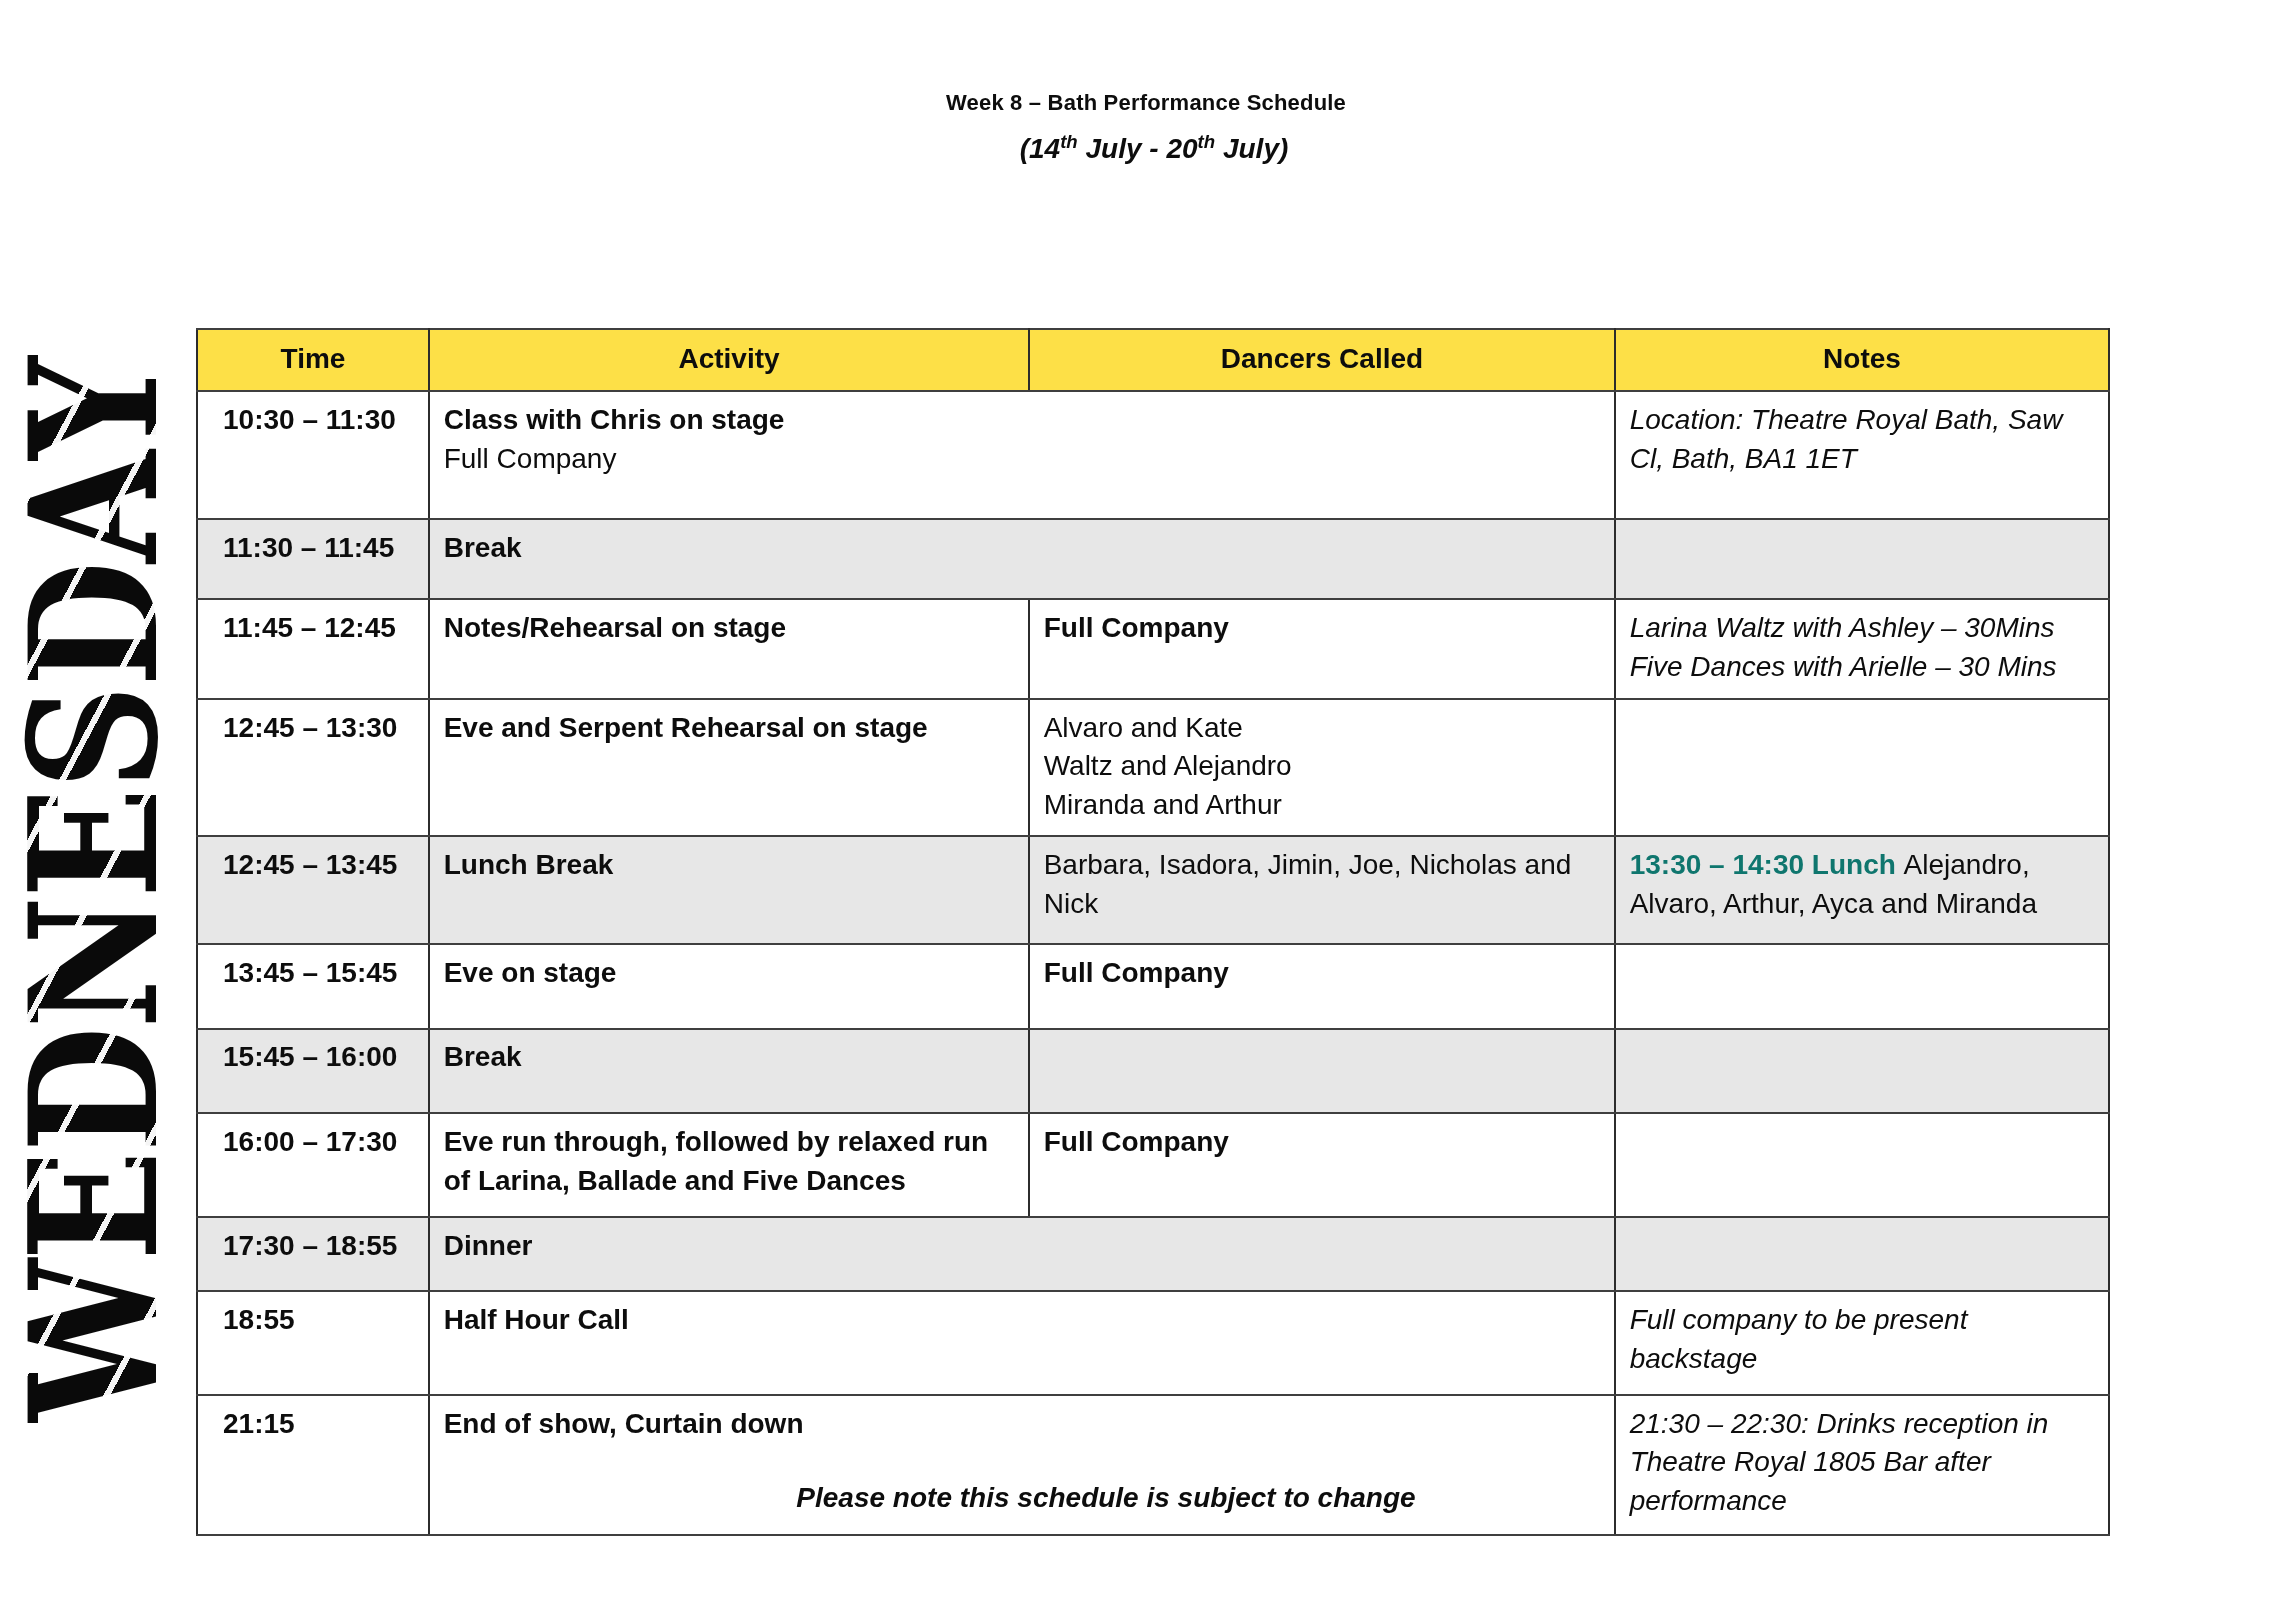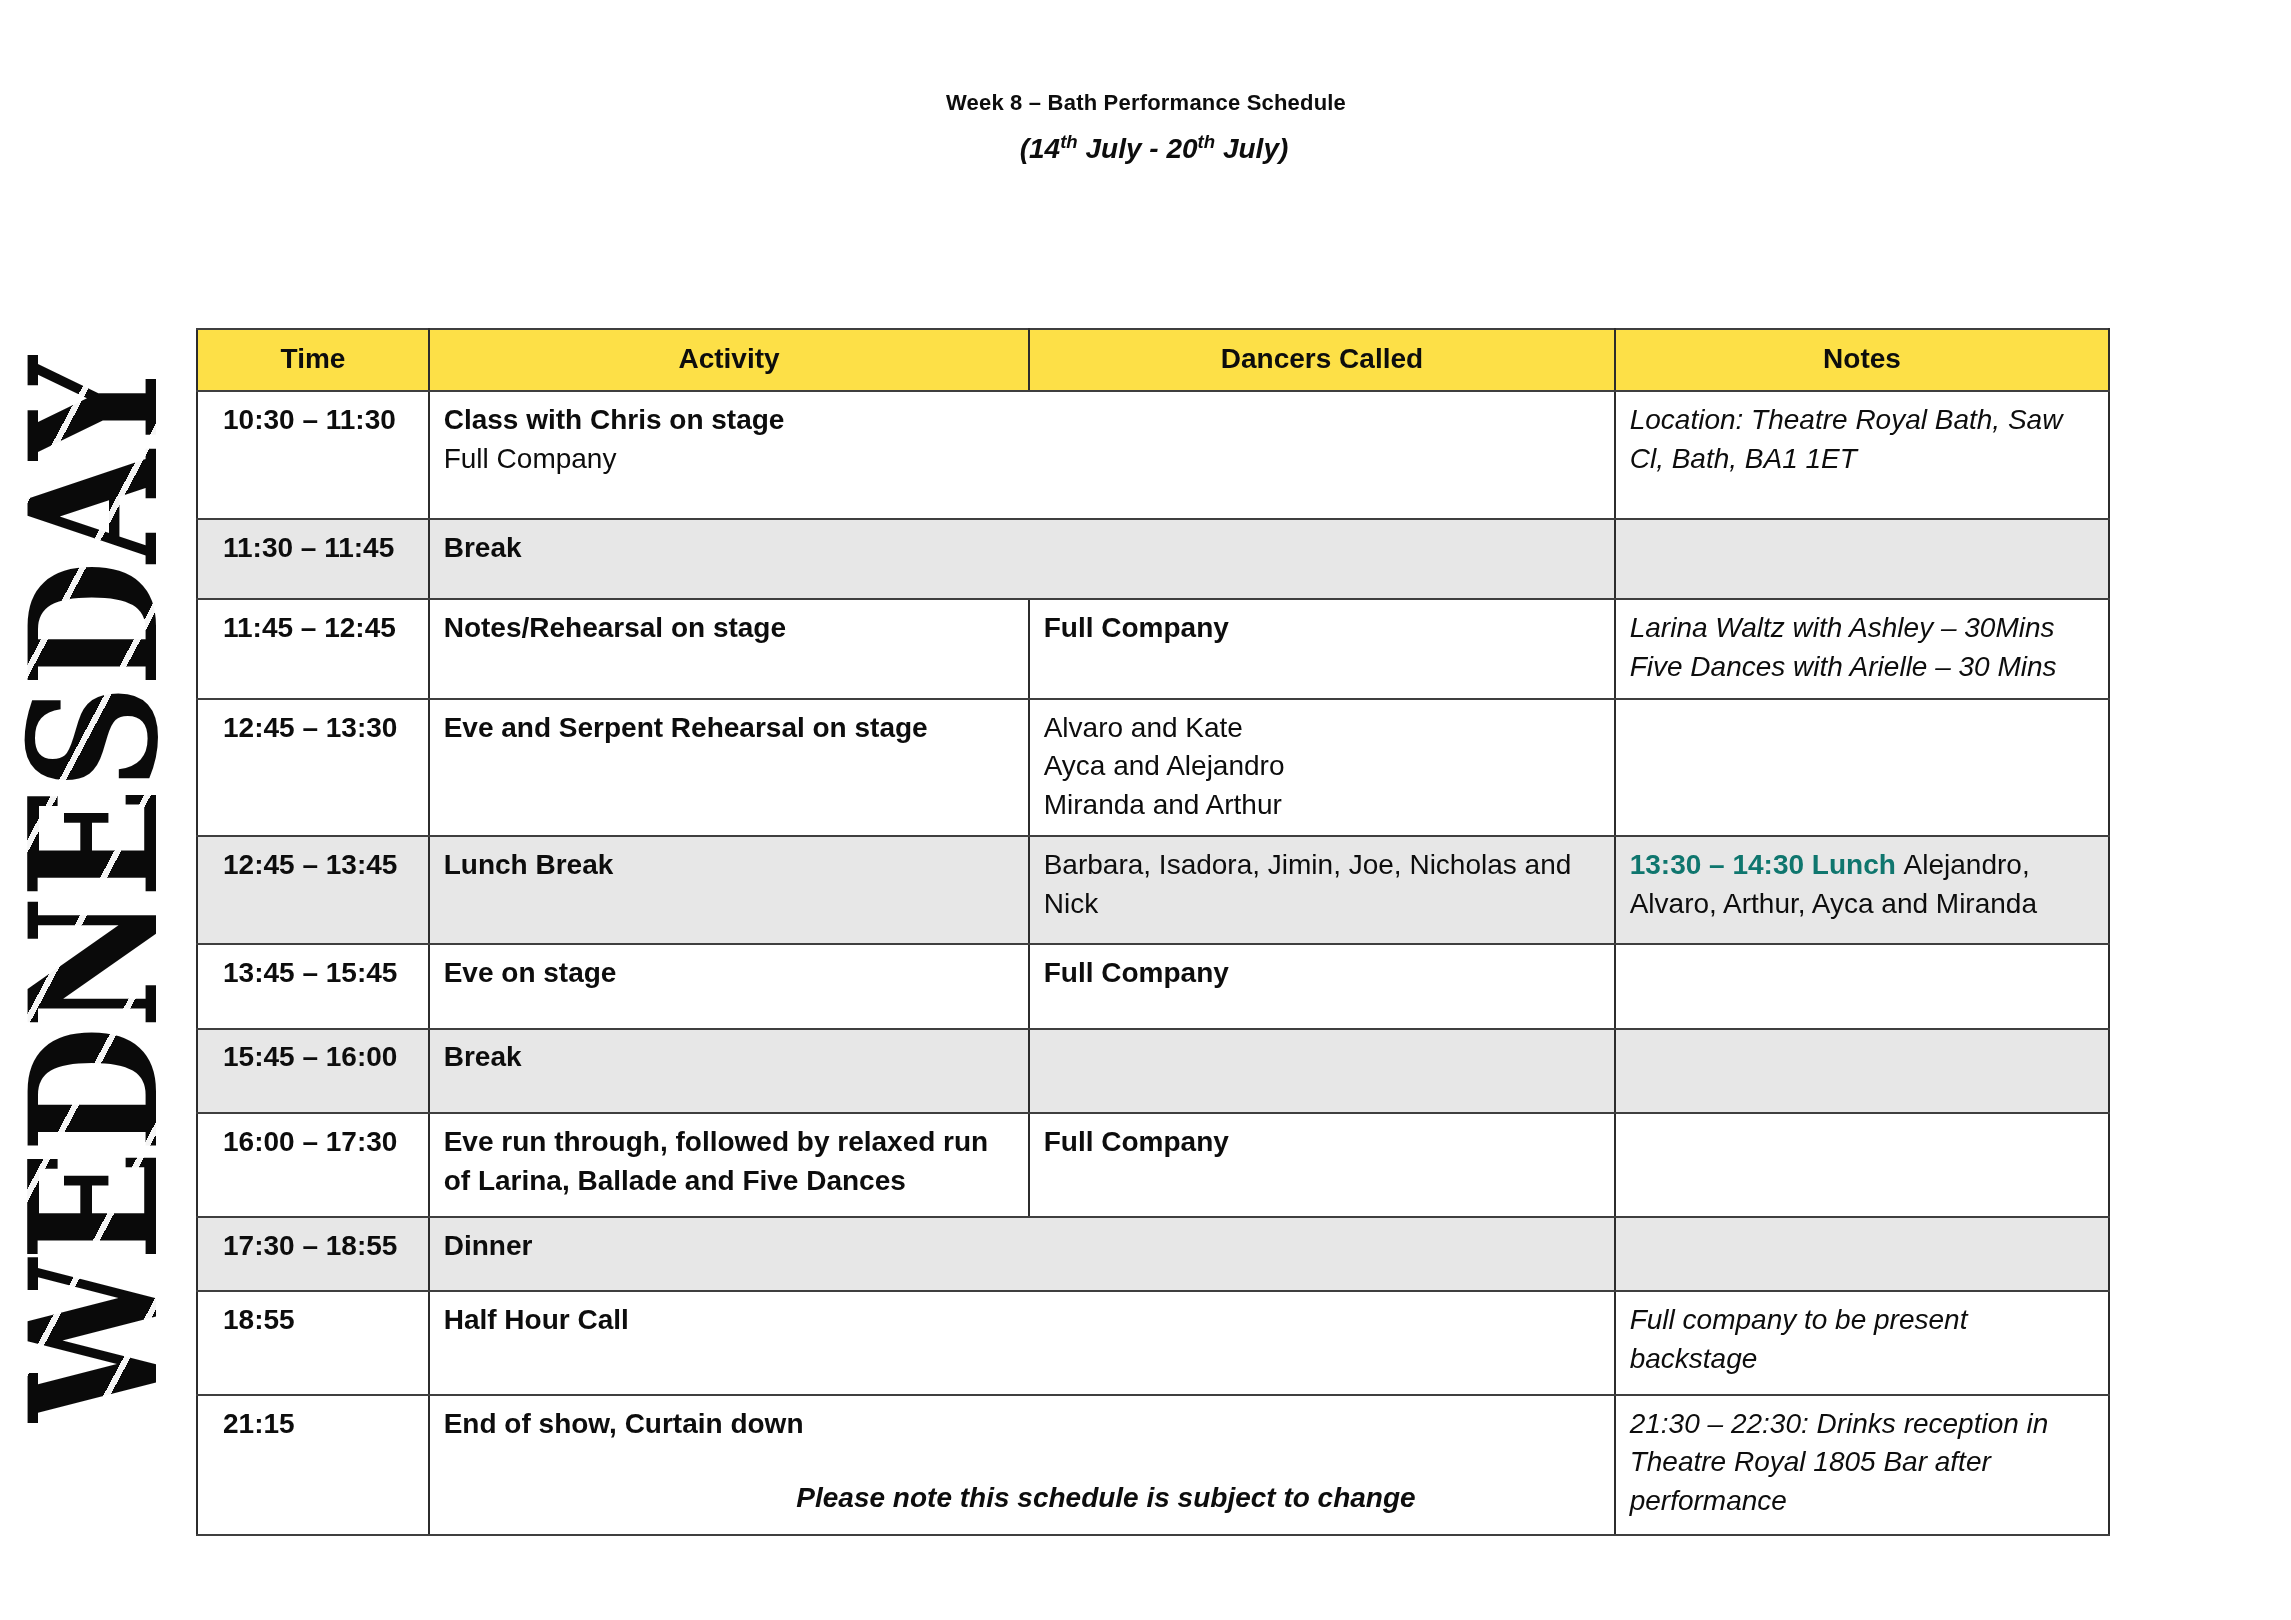--- a/index.html
+++ b/index.html
@@ -118,21 +118,21 @@
             <div><span>Five Dances with Arielle – 30 Mins</span></div>
           </td>
         </tr>
         <tr>
           <td class="time-cell" style="height: 110px;">12:45 – 13:30</td>
           <td>
             <div class="b">Eve and Serpent Rehearsal on stage</div>
           </td>
           <td>
             <div>Alvaro and Kate</div>
-            <div>Ayca and Alejandro</div>
+            <div>Waltz and Alejandro</div>
             <div>Miranda and Arthur</div>
           </td>
           <td></td>
         </tr>
         <tr class="shaded">
           <td class="time-cell" style="height: 86px;">12:45 – 13:45</td>
           <td>
             <div class="b">Lunch Break</div>
           </td>
           <td>

